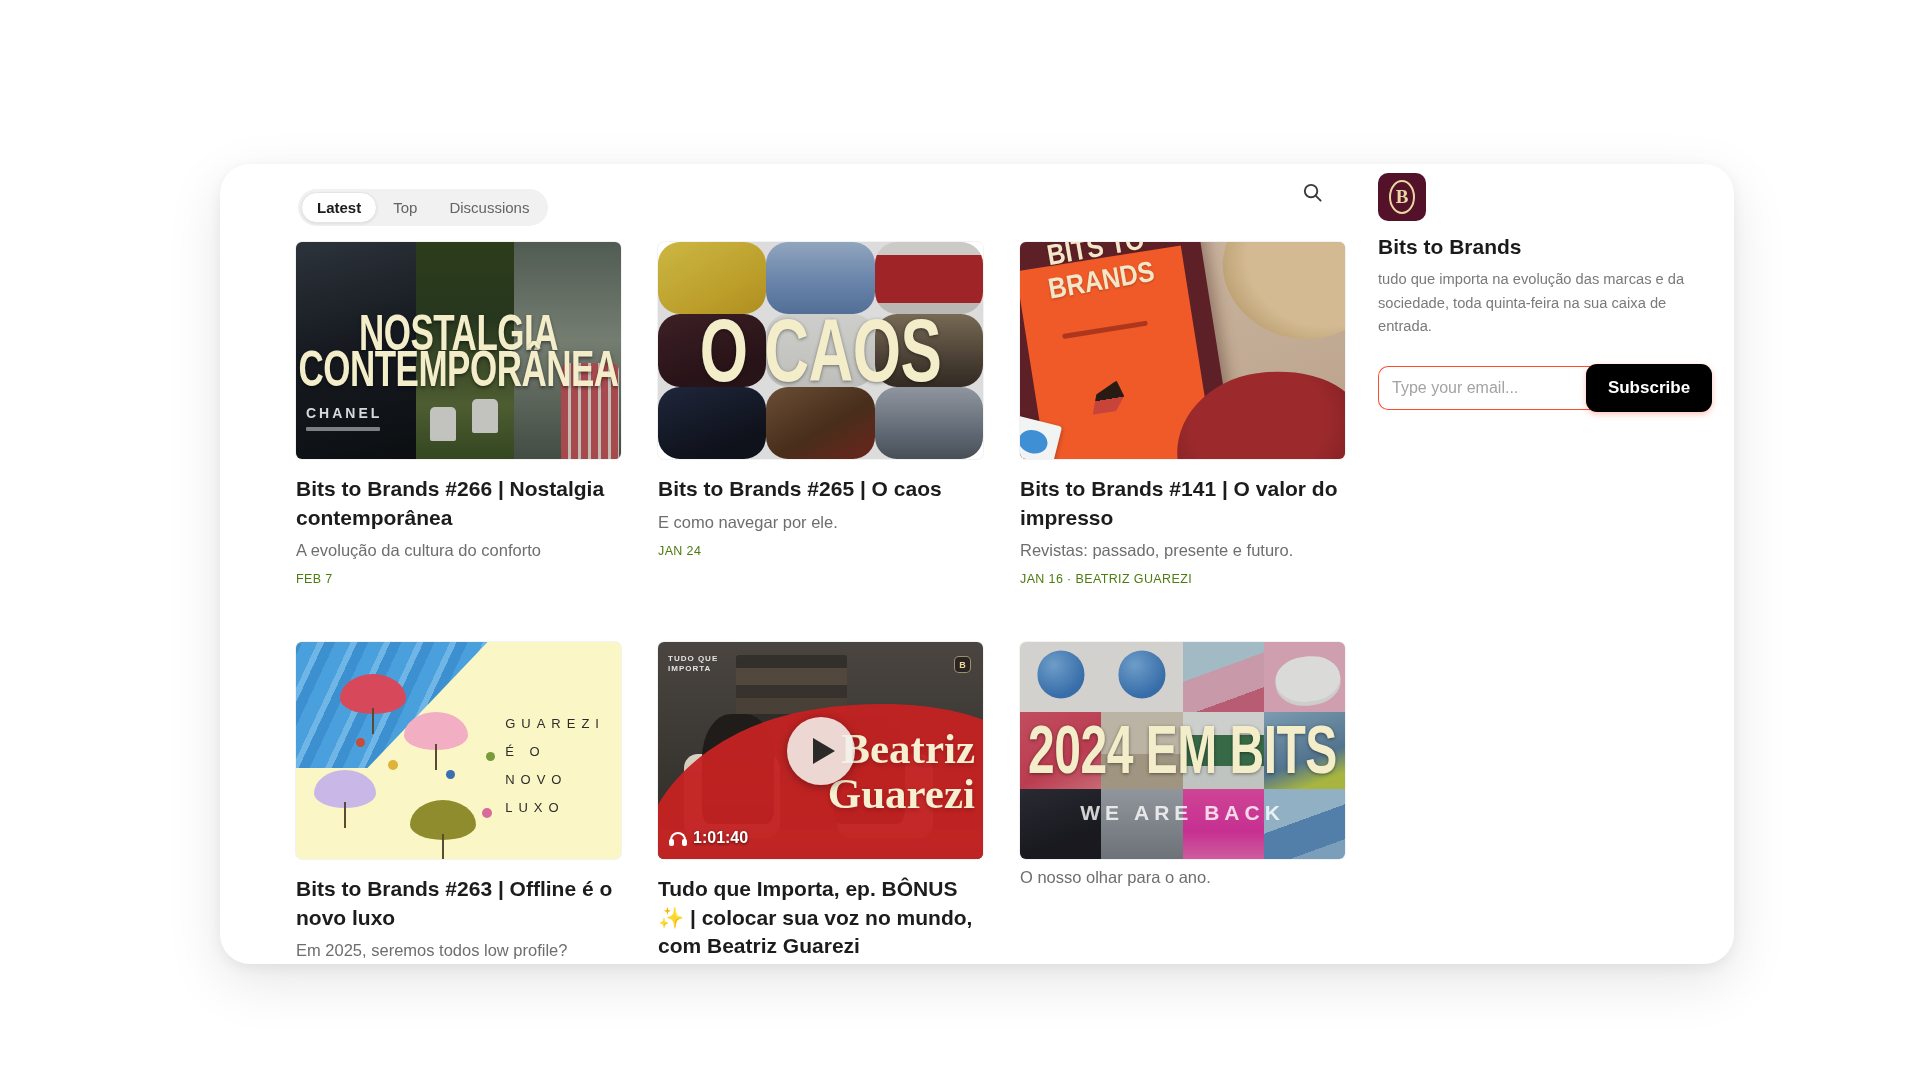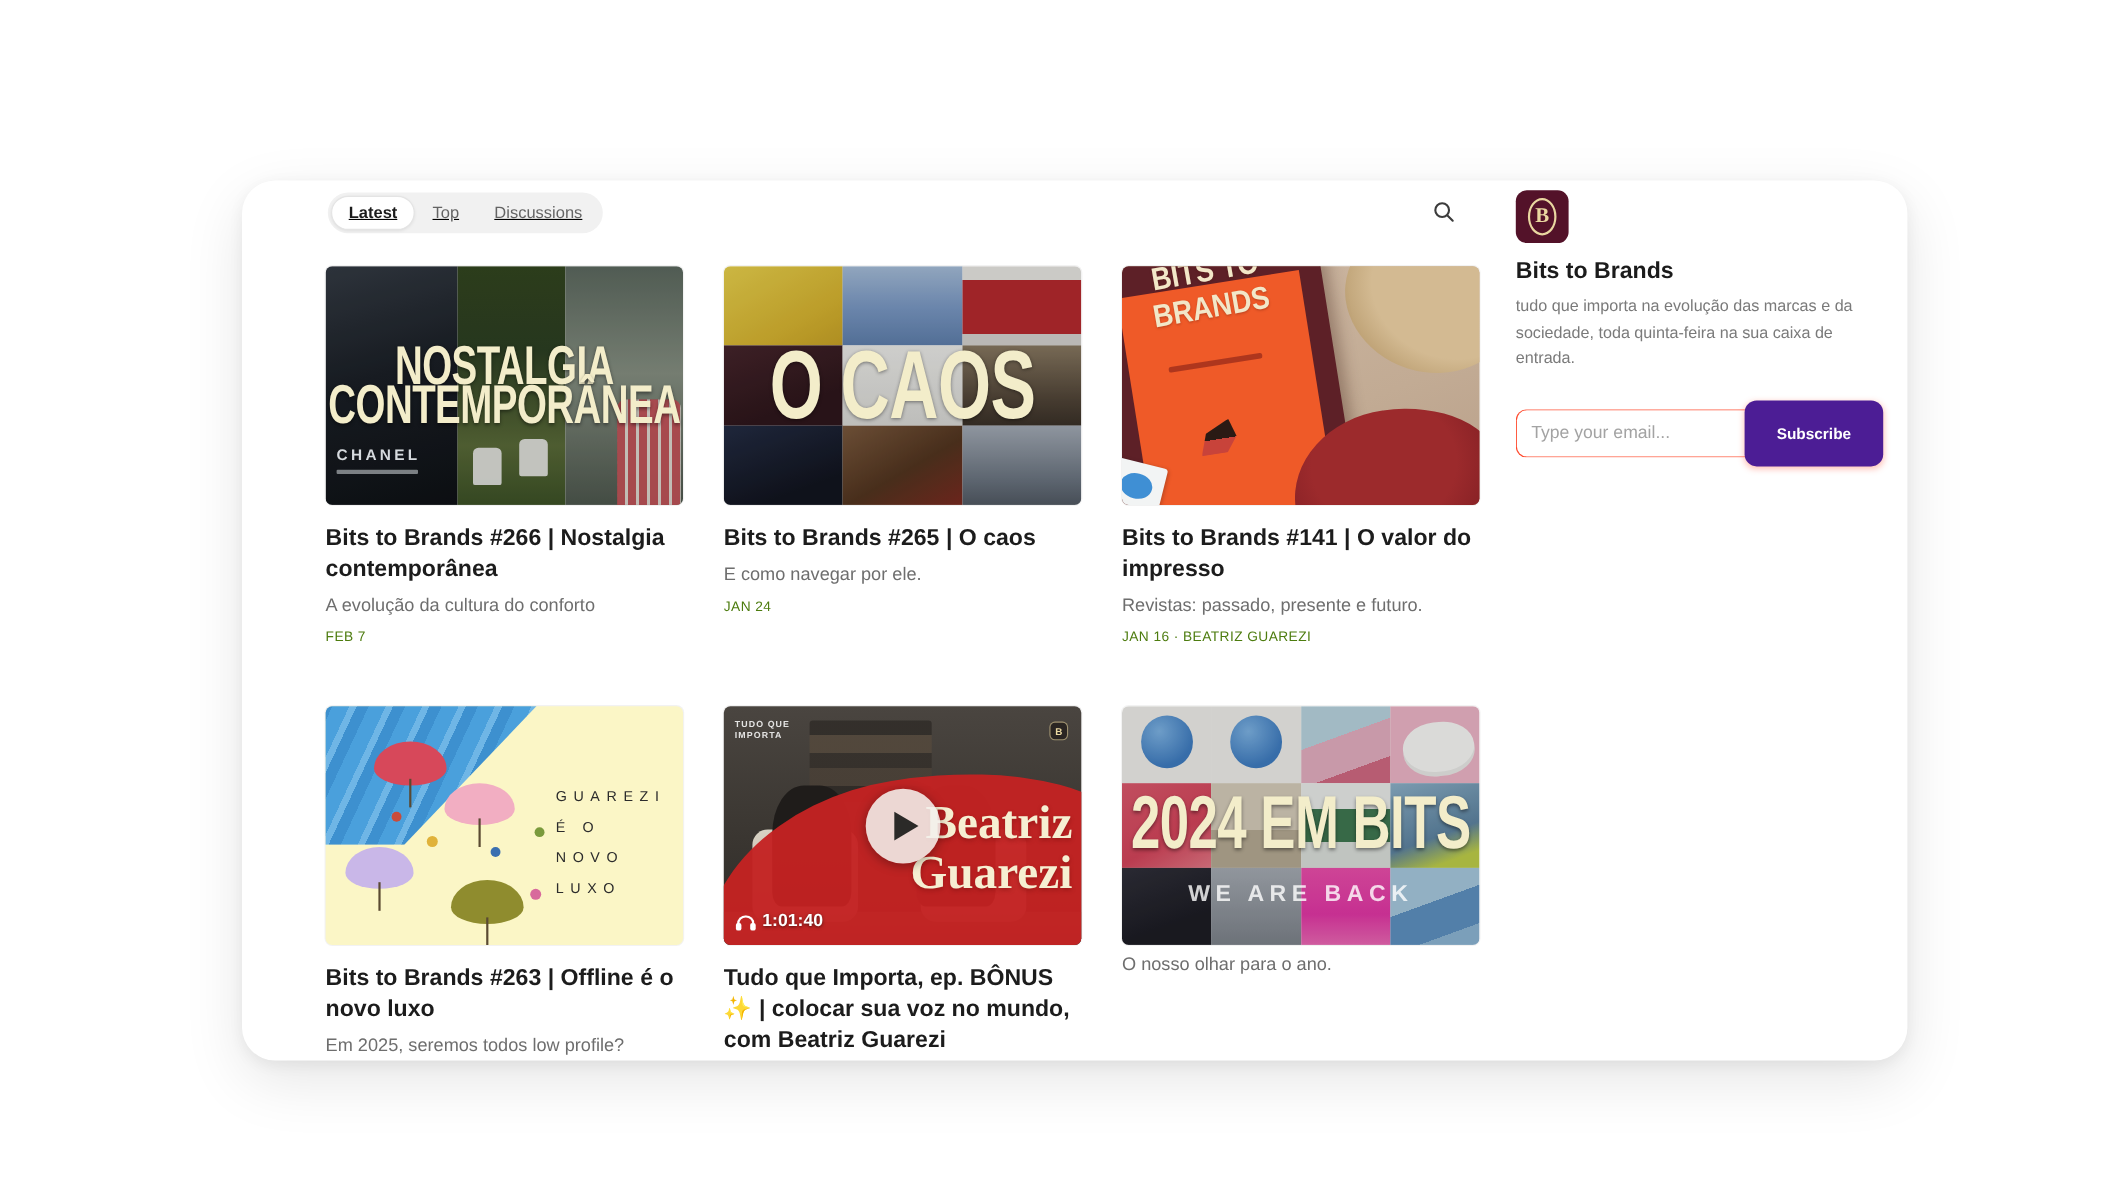--- a/index.html
+++ b/index.html
@@ -4,42 +4,42 @@
 <style>
   * { margin:0; padding:0; box-sizing:border-box; }
   html,body { width:1920px; height:1080px; background:#ffffff; overflow:hidden;
               font-family:"Liberation Sans", sans-serif; }
 
   .card { position:absolute; left:220px; top:164px; width:1514px; height:800px;
           background:#fff; border-radius:30px; overflow:hidden;
           box-shadow:0 4px 14px rgba(0,0,0,.06), 0 18px 55px rgba(0,0,0,.10); }
 
   
-  .tabs { position:absolute; left:78px; top:11px; display:inline-flex; align-items:flex-start;
-          background:#f1f1f1; border-radius:20px; padding:3px;text-decoration:underline; }
+  .tabs { position:absolute; left:78px; top:25px; display:inline-flex; align-items:flex-start;
+          background:#f1f1f1; border-radius:20px; padding:3px; }
   .tab { font-size:15px; color:#646464; padding:7px 16px; border-radius:17px; cursor:pointer; white-space:nowrap; }
   .tab.active { background:#fff; color:#1b1b1b; font-weight:700; border:1px solid #e4e4e4;
                 box-shadow:0 1px 3px rgba(0,0,0,.08); padding:6px 15px; }
   .search-btn { position:absolute; left:1072px; top:8px; width:40px; height:40px;
                 display:flex; align-items:center; justify-content:center; cursor:pointer; border-radius:50%; }
 
   
   .sidebar { position:absolute; left:1158px; top:9px; width:334px; }
   .pub-logo { width:48px; height:48px; background:#531229; border-radius:10px;
               display:flex; align-items:center; justify-content:center; }
   .pub-logo .oval { width:26px; height:34px; border:2px solid #e9d7a0; border-radius:50%;
                     display:flex; align-items:center; justify-content:center;
                     font-family:"Liberation Serif", serif; font-weight:700; font-size:19px; color:#e9d7a0; }
   .pub-title { margin-top:14px; font-size:21px; font-weight:700; color:#1b1b1b; }
   .pub-desc  { margin-top:9px; font-size:14.7px; line-height:1.6; color:#7a7a7a; }
   .sub-form  { margin-top:25px; display:flex; align-items:center; }
   .sub-input { flex:1; height:44px; border:1.5px solid #ff4a2d; border-radius:10px 0 0 10px;
                border-right:none; padding:0 13px; font-size:16px; color:#333; outline:none; min-width:0; }
   .sub-input::placeholder { color:#a3a3a3; }
-  .sub-btn   { height:60px; width:126px; background:#4c1d95; color:#fff; font-weight:700; font-size:14px;
+  .sub-btn   { height:48px; width:126px; background:#000000; color:#fff; font-weight:700; font-size:17px;
                border:none; border-radius:11px; margin-left:-6px; cursor:pointer;
                box-shadow:0 2px 6px rgba(255,74,45,.35); }
 
   
   .grid { position:absolute; left:76px; top:78px; display:grid;
           grid-template-columns:repeat(3,325px); column-gap:37px; row-gap:56px; }
   .post { width:325px; cursor:pointer; }
   .thumb { width:325px; height:217px; border-radius:6px; overflow:hidden; position:relative;
            box-shadow:0 0 0 1px rgba(0,0,0,.05); }
   .post-title { margin-top:16px; font-size:21px; font-weight:700; line-height:1.36; color:#1c1c1c; }
@@ -64,21 +64,21 @@
                     background:rgba(214,218,222,.55); z-index:4; border-radius:1px; }
   .t1 .chair { position:absolute; width:26px; height:34px; background:#e9e9e6; border-radius:5px 5px 2px 2px;
                bottom:18px; opacity:.95; }
   .t1 .plaid { position:absolute; right:2px; bottom:0; width:58px; height:96px; border-radius:8px 8px 0 0;
                background:repeating-linear-gradient(90deg,#c8555a 0 7px,#e8e2da 7px 10px),
                           repeating-linear-gradient(0deg,rgba(160,30,40,.55) 0 7px,rgba(255,255,255,.25) 7px 10px);
                opacity:.95; }
 
   
   .t2 { display:grid; grid-template-columns:1fr 1fr 1fr; grid-template-rows:1fr 1fr 1fr; }
-  .t2 div { width:100%; height:100%; }
+  .t2 div { width:100%; height:100%;border-radius:22px; }
   .c1 { background:linear-gradient(150deg,#ecd44d,#d9b52f 70%,#caa426); }
   .c2 { background:linear-gradient(180deg,#a8c0dc,#7d9cc8 50%,#5f80ae); }
   .c3 { background:linear-gradient(180deg,#eceae6 0 18%,#b8292e 18% 85%,#d8d6d2 85%); }
   .c4 { background:linear-gradient(160deg,#46242b,#2e161b 70%); }
   .c5 { background:linear-gradient(180deg,#efefec,#dcdcd8); }
   .c6 { background:linear-gradient(180deg,#8a7a62,#4f4336 70%,#3a3128); }
   .c7 { background:linear-gradient(160deg,#232c44,#11141f 75%); }
   .c8 { background:linear-gradient(150deg,#7c5a3e,#53351f 55%,#7c2a20); }
   .c9 { background:linear-gradient(180deg,#a5adb8,#6a7480 70%,#525a64); }
 

